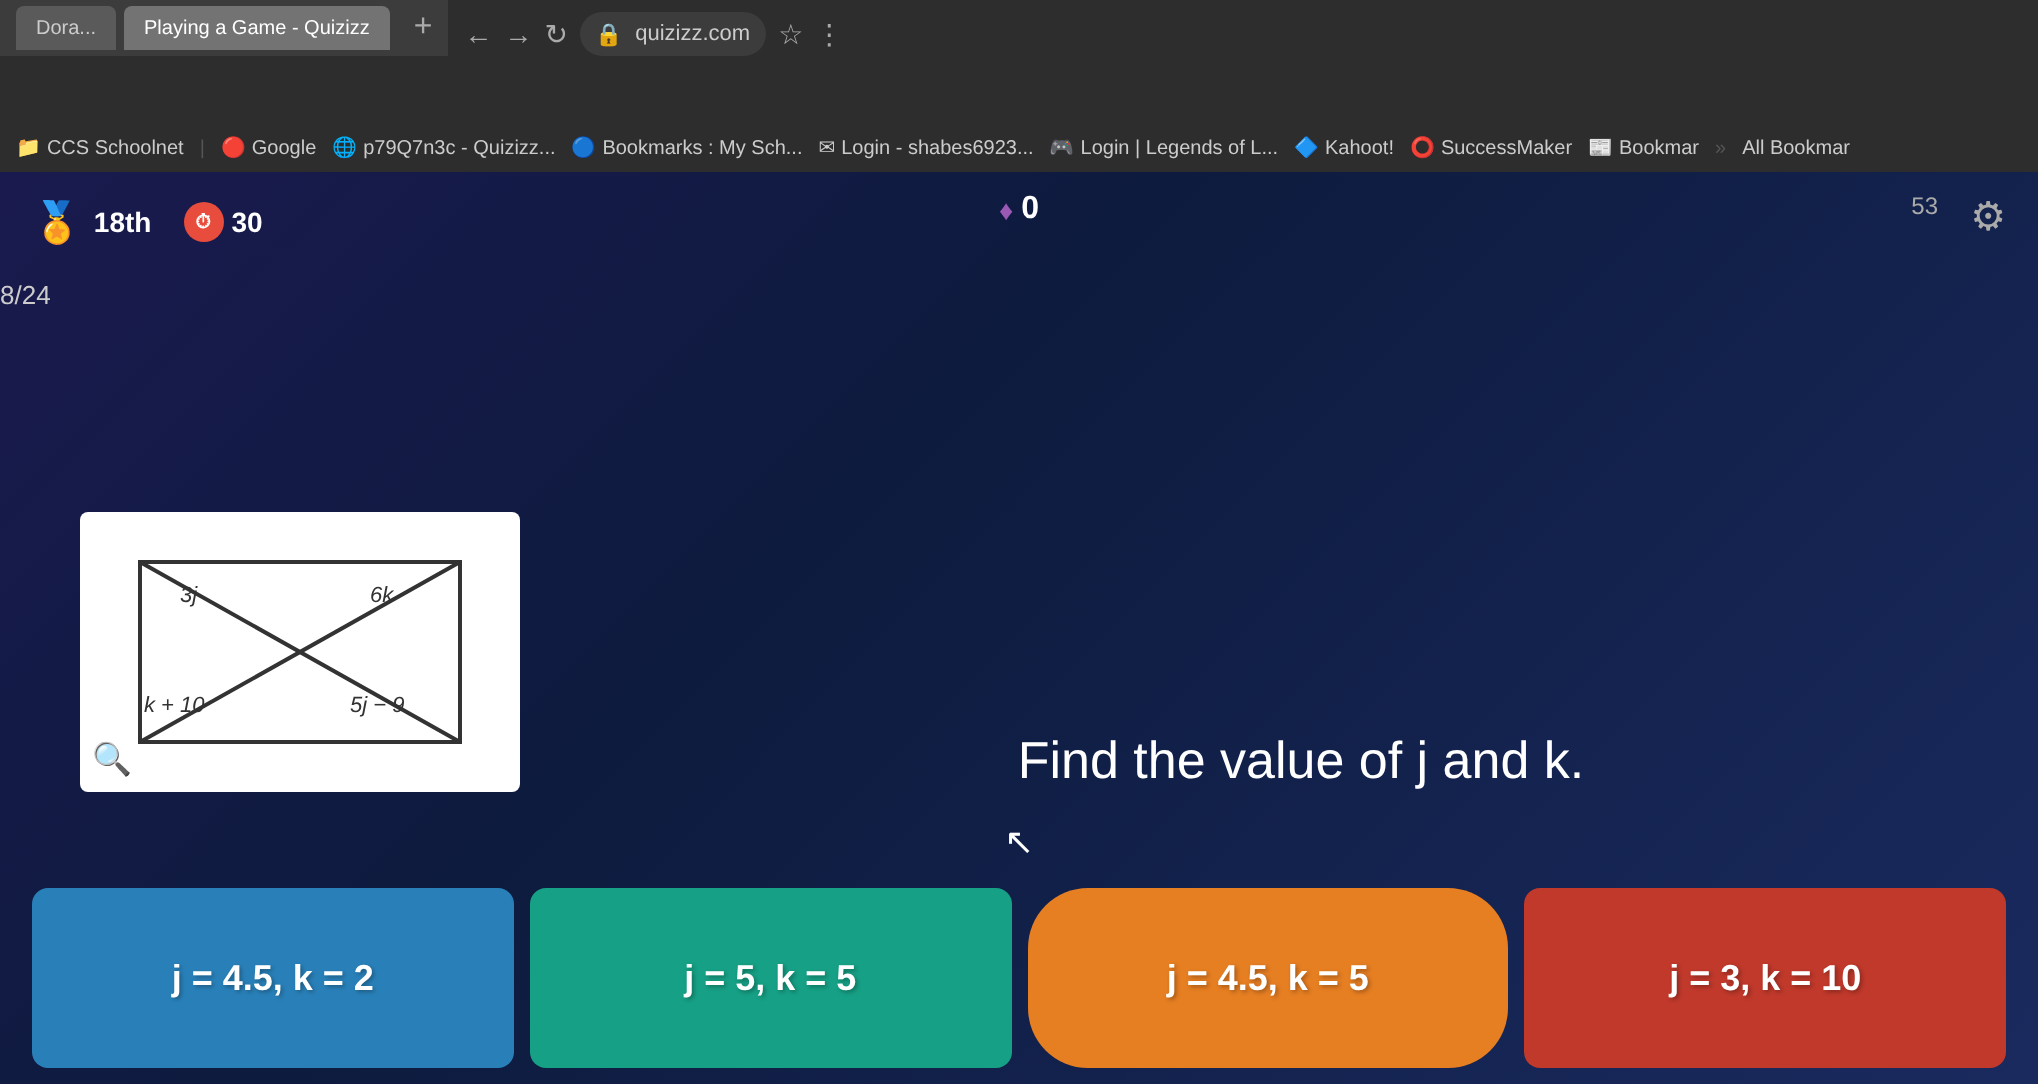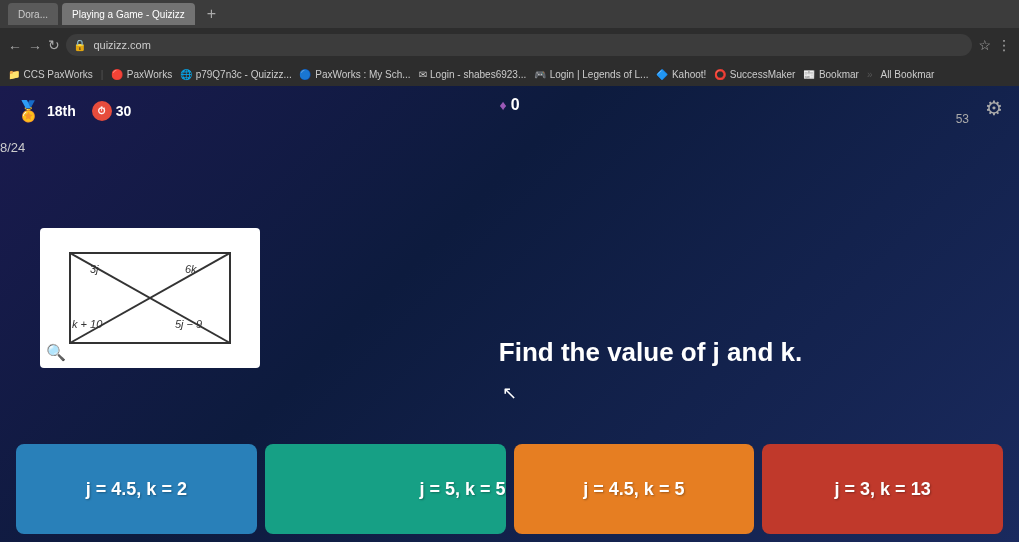--- a/index.html
+++ b/index.html
@@ -9,21 +9,21 @@
       overflow: hidden;
       font-family: 'Arial', sans-serif;
       background: #1a1a2e;
     }
 
     
     .browser-chrome {
       background: #2d2d2d;
       height: 62px;
       display: flex;
-      flex-direction: column;
+      flex-direction: row;
     }
     .browser-tabs {
       background: #3c3c3c;
       height: 28px;
       display: flex;
       align-items: center;
       padding: 0 8px;
       gap: 4px;
     }
     .browser-tab {
@@ -154,21 +154,21 @@
     .settings-icon {
       position: absolute;
       top: 10px;
       right: 16px;
       color: #aaa;
       font-size: 20px;
       cursor: pointer;
     }
     .player-count {
       position: absolute;
-      top: 26px;
+      top: 10px;
       right: 50px;
       color: #aaa;
       font-size: 12px;
     }
 
     
     .question-counter {
       color: #ccc;
       font-size: 13px;
       margin-top: 4px;
@@ -201,21 +201,21 @@
       left: 6px;
       color: #333;
       font-size: 16px;
       cursor: pointer;
     }
 
     
     .question-text {
       color: #fff;
       font-size: 26px;
-      font-weight: bold;
+      font-weight: normal;
       flex: 1;
       text-align: center;
     }
 
     
     .cursor-area {
       display: flex;
       justify-content: center;
       margin: 4px 0;
     }
@@ -232,25 +232,24 @@
       border-radius: 8px;
       display: flex;
       align-items: center;
       justify-content: center;
       cursor: pointer;
       border: none;
       font-size: 18px;
       font-weight: bold;
       color: #fff;
       text-shadow: 1px 1px 2px rgba(0,0,0,0.3);
-      margin-top: 28px;
     }
     .answer-btn.blue { background: #2980b9; }
-    .answer-btn.teal { background: #16a085; justify-content: flex-end; }
-    .answer-btn.orange { background: #e67e22; }
+    .answer-btn.teal { background: #16a085; }
+    .answer-btn.orange { background: #e67e22; border-radius: 30px; }
     .answer-btn.pink { background: #c0392b; }
   </style>
 </head>
 <body>
 
 <div class="browser-chrome">
   <div class="browser-tabs">
     <div class="browser-tab">
       <span>Dora...</span>
     </div>
@@ -266,25 +265,25 @@
     <div class="address-bar">
       <span style="color:#aaa;margin-right:6px;">🔒</span>
       <span>quizizz.com</span>
     </div>
     <span class="nav-btn">☆</span>
     <span class="nav-btn">⋮</span>
   </div>
 </div>
 
 <div class="bookmarks-bar">
-  <span class="bookmark-item">📁 <span>CCS PaxWorks</span></span>
+  <span class="bookmark-item">📁 <span>CCS Schoolnet</span></span>
   <span style="color:#555">|</span>
-  <span class="bookmark-item">🔴 <span>PaxWorks</span></span>
+  <span class="bookmark-item">🔴 <span>Google</span></span>
   <span class="bookmark-item">🌐 <span>p79Q7n3c - Quizizz...</span></span>
-  <span class="bookmark-item">🔵 <span>PaxWorks : My Sch...</span></span>
+  <span class="bookmark-item">🔵 <span>Bookmarks : My Sch...</span></span>
   <span class="bookmark-item">✉ <span>Login - shabes6923...</span></span>
   <span class="bookmark-item">🎮 <span>Login | Legends of L...</span></span>
   <span class="bookmark-item">🔷 <span>Kahoot!</span></span>
   <span class="bookmark-item">⭕ <span>SuccessMaker</span></span>
   <span class="bookmark-item">📰 <span>Bookmar</span></span>
   <span style="color:#555">»</span>
   <span class="bookmark-item">
       <span>All Bookmar</span>
     </span>
 </div>
@@ -351,17 +350,17 @@
     <button class="answer-btn blue">
       <span>j = 4.5, k = 2</span>
     </button>
     <button class="answer-btn teal">
       <span>j = 5, k = 5</span>
     </button>
     <button class="answer-btn orange">
       <span>j = 4.5, k = 5</span>
     </button>
     <button class="answer-btn pink">
-      <span>j = 3, k = 13</span>
+      <span>j = 3, k = 10</span>
     </button>
   </div>
 
 </div>
 
 </body></html>

